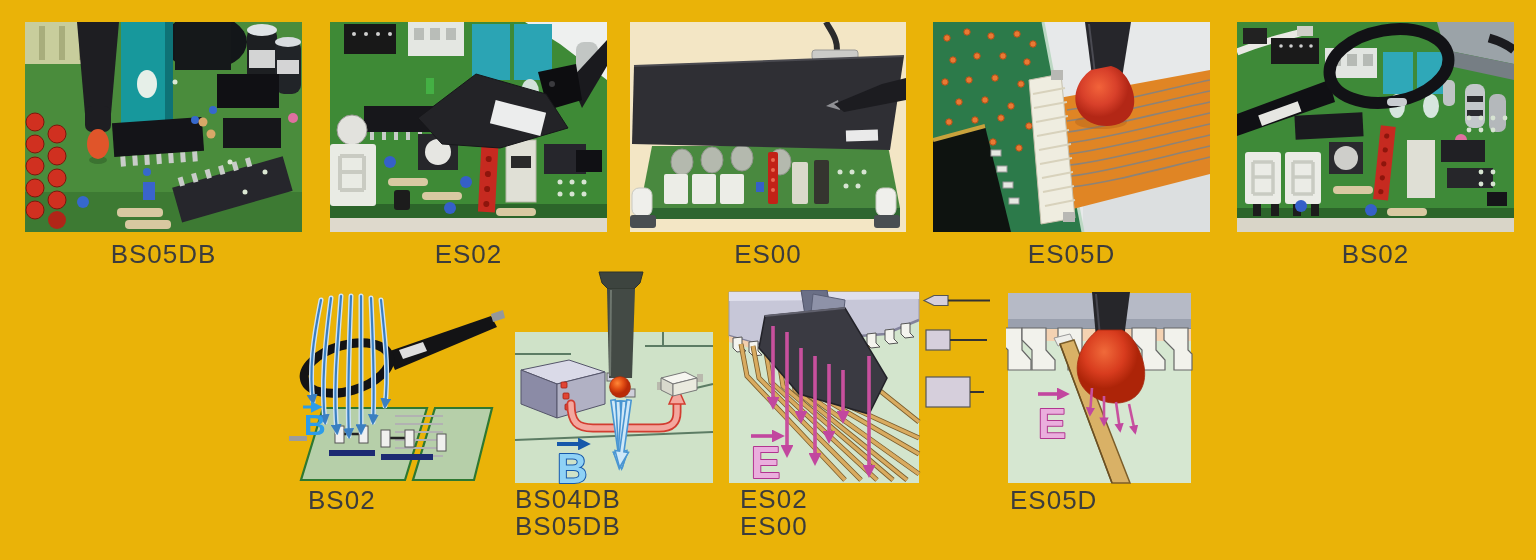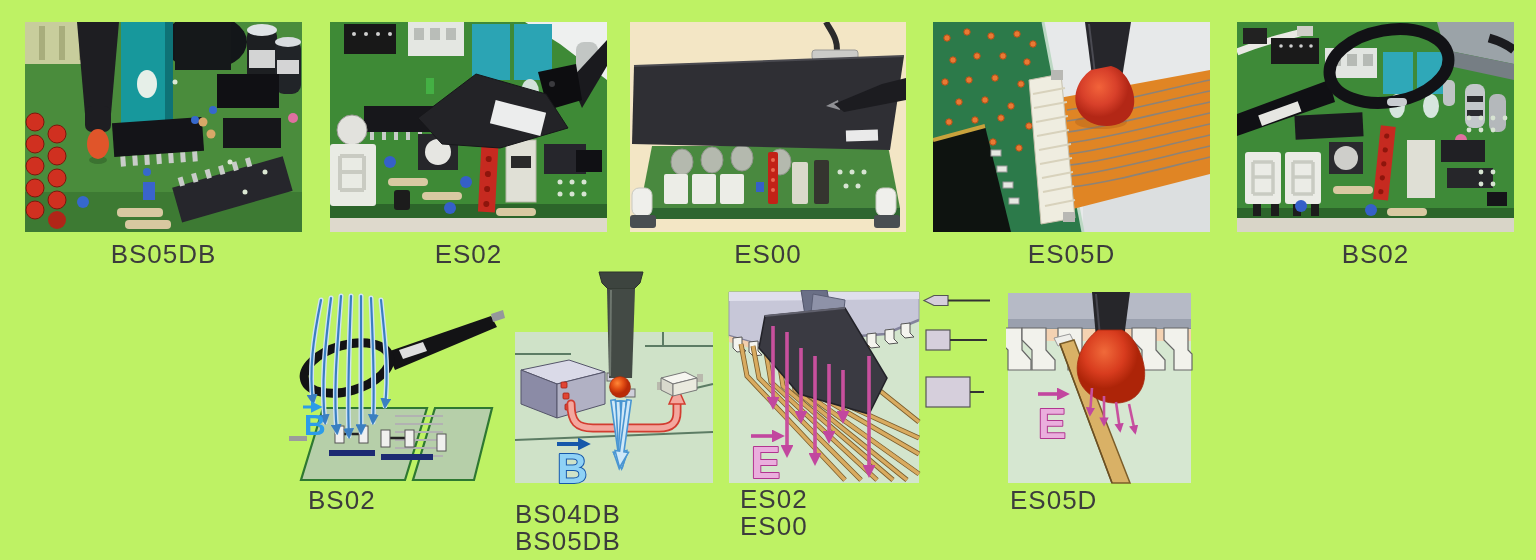--- a/index.html
+++ b/index.html
@@ -1,16 +1,16 @@
 <!DOCTYPE html>
 <html><head>
 <meta charset="utf-8">
 <style>
   html,body{margin:0;padding:0;background:#ffffff;}
-  .canvas{position:relative;width:1536px;height:560px;background:#bef264;overflow:hidden;
+  .canvas{position:relative;width:1536px;height:560px;background:#eab308;overflow:hidden;
           font-family:"Liberation Sans",sans-serif;}
   figure{margin:0;}
   .photo{position:absolute;top:22px;width:277px;height:210px;}
   .photo svg{display:block;width:100%;height:100%;}
   .diagram{position:absolute;}
   .diagram svg{display:block;width:100%;height:100%;}
   .top-caption{position:absolute;top:239px;width:277px;text-align:center;
                font-size:26px;letter-spacing:1px;color:#3c3c3c;}
   .diag-caption{position:absolute;font-size:26px;letter-spacing:1px;color:#3c3c3c;line-height:27px;}
   .flabel{font-family:"Liberation Sans",sans-serif;font-weight:bold;}
@@ -481,21 +481,21 @@
         <use href="#oar" transform="translate(105,131) rotate(-3)"></use>
         <use href="#oar" transform="translate(111,131) rotate(4)"></use>
         <use href="#oar" transform="translate(116,130) rotate(8)"></use>
       </g>
       <g>
         <path d="M44,174 L74,174" stroke="#1658aa" stroke-width="4" marker-end="url(#d2bb)"></path>
         <text class="flabel" x="44" y="213" font-size="42" fill="#8fd2f6" stroke="#1658aa" stroke-width="2" paint-order="stroke" stroke-linejoin="round">B</text>
       </g>
     </svg>
   </div>
-  <div class="diag-caption" style="left:515px;top:486px;margin-top:15px;">
+  <div class="diag-caption" style="left:515px;top:486px;">
     <div>BS04DB</div>
     <div>BS05DB</div>
   </div>
 
   <div class="diagram" style="left:727px;top:290px;width:194px;height:196px;">
     <svg viewBox="0 0 194 196">
       <defs>
         <marker id="d3m" viewBox="0 0 10 10" refX="7" refY="5" markerWidth="3.6" markerHeight="3.6" orient="auto">
           <path d="M0,0 L10,5 L0,10 Z" fill="#c2479f"></path>
         </marker>

